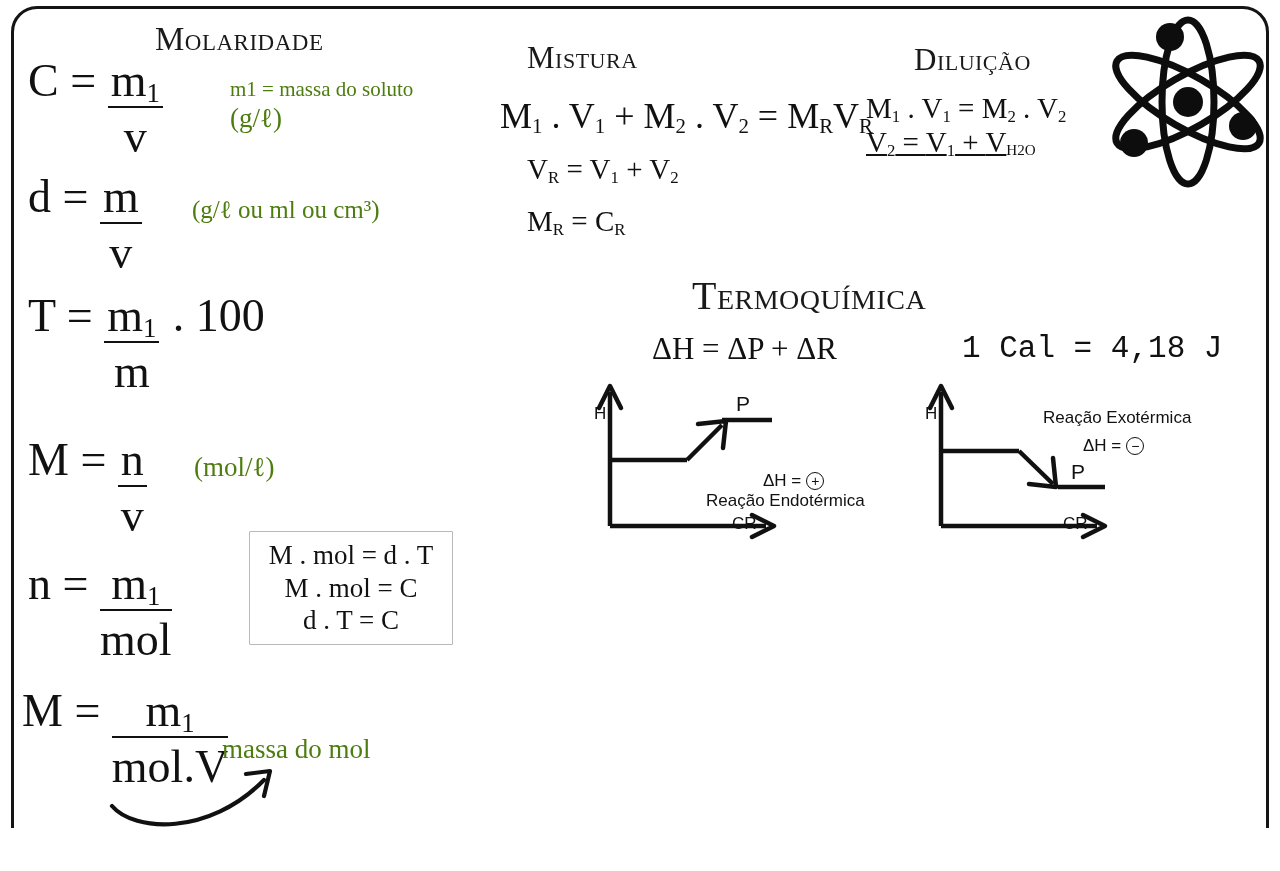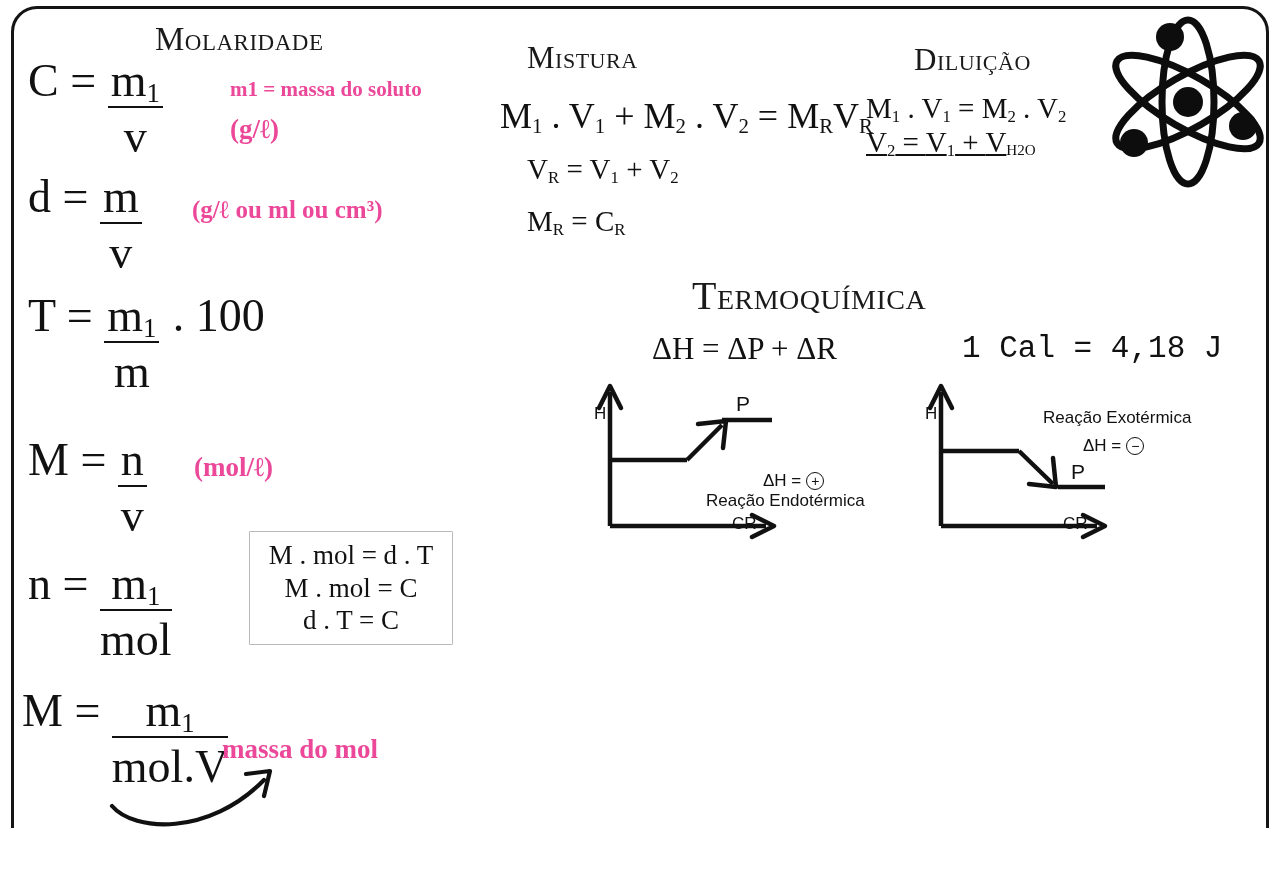--- a/index.html
+++ b/index.html
@@ -42,23 +42,22 @@
   
   .formula {
     font-family: "Liberation Serif", "DejaVu Serif", serif;
     white-space: nowrap;
     color: #111111;
     line-height: 1;
   }
   .note {
     font-family: "Liberation Serif", "DejaVu Serif", serif;
     white-space: nowrap;
-    color: #ec4899;
+    color: #4d7c0f;
     line-height: 1.12;
-    font-weight: bold;
   }
   sub {
     font-size: 0.58em;
     vertical-align: -0.22em;
     line-height: 0;
   }
 
   
   .frac {
     display: inline-block;
@@ -120,21 +119,21 @@
 
   <div class="formula abs" style="left:28px; top:58px; font-size:46px;">
     <span>C =</span>
     <span class="frac">
       <span class="num"><span>m</span><sub>1</sub></span>
       <span class="den">v</span>
     </span>
   </div>
   <div class="note abs" style="left:230px; top:78px; font-size:21px;">
     <div>m1 = massa do soluto</div>
-    <div style="font-size:27px; margin-top:12px;">(g/ℓ)</div>
+    <div style="font-size:27px; margin-top:1px;">(g/ℓ)</div>
   </div>
 
   <div class="formula abs" style="left:28px; top:174px; font-size:46px;">
     <span>d =</span>
     <span class="frac">
       <span class="num">m</span>
       <span class="den">v</span>
     </span>
   </div>
   <div class="note abs" style="left:192px; top:196px; font-size:25px;">(g/ℓ ou ml ou cm³)</div>

